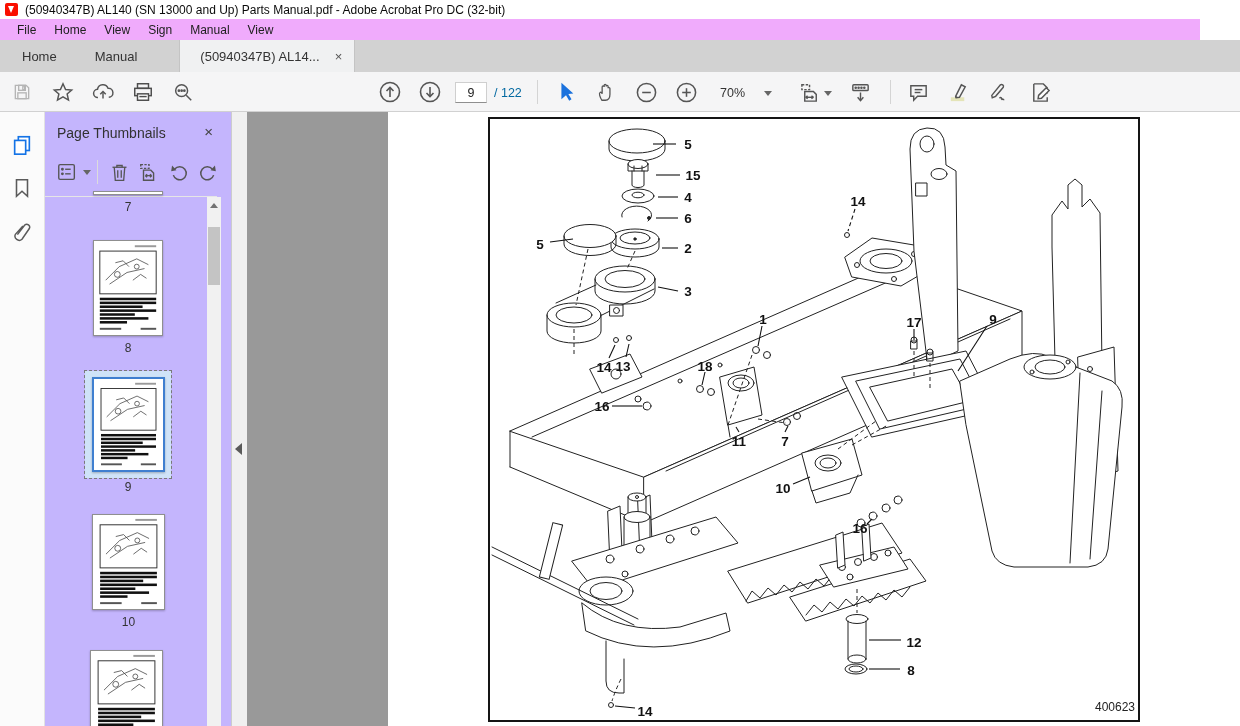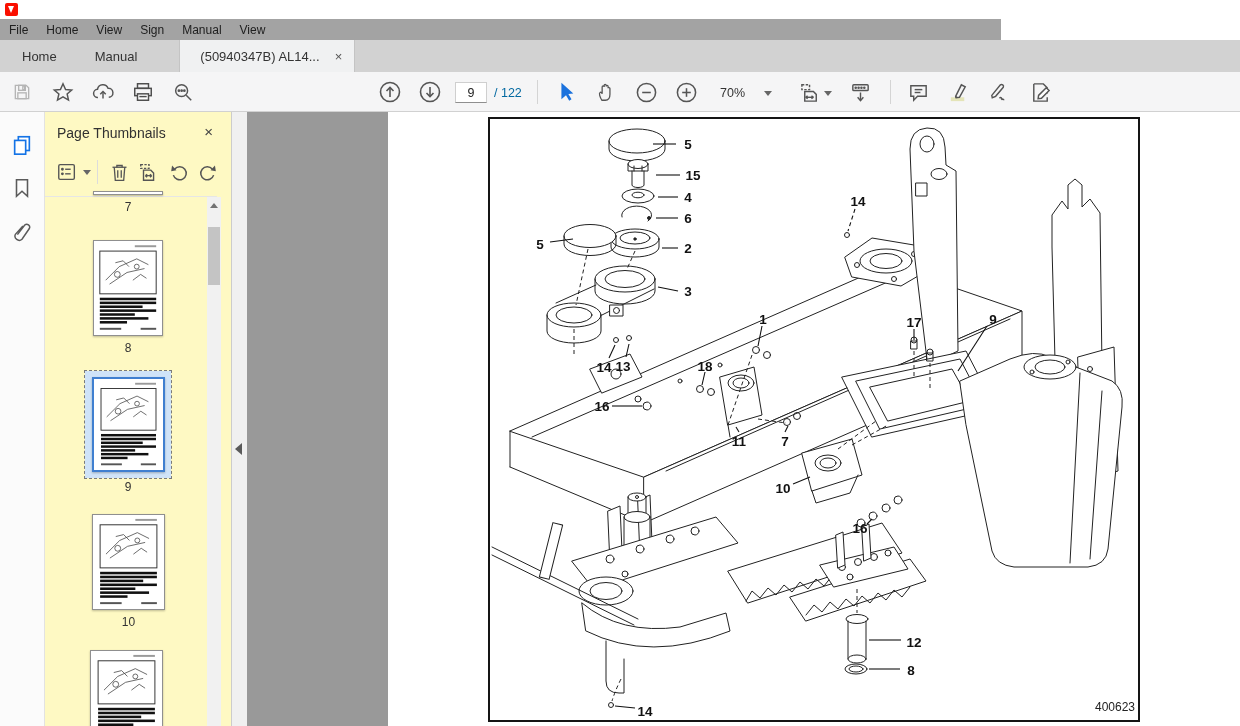--- a/index.html
+++ b/index.html
@@ -7,21 +7,21 @@
   .abs { position:absolute; }
 
   
   #titlebar { position:absolute; left:0; top:0; width:1240px; height:19px; background:#fff; display:flex; align-items:center; }
   #acro-logo { width:13px; height:13px; margin-left:5px; background:#fa0f00; border-radius:2px; position:relative; }
   #acro-logo::after{ content:""; position:absolute; left:3px; top:3px; width:0; height:0;
      border-left:3.5px solid transparent; border-right:3.5px solid transparent; border-top:7px solid #fff; }
   #title-text { margin-left:7px; font-size:12px; color:#0b0b0b; }
 
   
-  #menubar { position:absolute; left:0; top:19px; width:1001px; height:21px; background:#a3a3a3; display:flex; align-items:center; }
+  #menubar { position:absolute; left:0; top:19px; width:1200px; height:21px; background:#f0abfc; display:flex; align-items:center; padding-left:8px; }
   .menu-item { font-size:12px; color:#202020; padding:2px 9px; cursor:default; }
 
   
   #tabbar { position:absolute; left:0; top:40px; width:1240px; height:32px; background:#d2d2d2; display:flex; align-items:stretch; font-size:13px; color:#333; }
   .bar-tab { display:flex; align-items:center; padding:0 16px; margin-left:6px; }
   #doc-tab { margin-left:26px; width:176px; background:#f0f1f2; border-left:1px solid #c4c4c4; border-right:1px solid #c4c4c4; display:flex; align-items:center; justify-content:space-between; padding:0 12px 0 20px; }
   #doc-tab .close-x { color:#555; font-size:13px; margin-left:8px; }
 
   
   #toolbar { position:absolute; left:0; top:72px; width:1240px; height:40px; background:#f5f5f6; border-bottom:1px solid #d1d1d1; }
@@ -34,21 +34,21 @@
   .caret { width:0; height:0; border-left:4px solid transparent; border-right:4px solid transparent; border-top:5px solid #666; }
   #zoom-caret { position:absolute; left:764px; top:19px; }
   #fit-caret { position:absolute; left:824px; top:19px; }
 
   
   #main { position:absolute; left:0; top:112px; width:1240px; height:614px; }
 
   #rail { position:absolute; left:0; top:0; width:45px; height:614px; background:#fbfbfb; border-right:1px solid #e2e2e2; }
   .rail-ic { position:absolute; left:11px; width:22px; height:22px; }
 
-  #panel { position:absolute; left:45px; top:0; width:187px; height:614px; background:#fef9c3; border-right:1px solid #cccccc; }
+  #panel { position:absolute; left:45px; top:0; width:187px; height:614px; background:#c4b5fd; border-right:1px solid #cccccc; }
   #panel-title { position:absolute; left:12px; top:13px; font-size:14px; color:#323232; }
   #panel-close { position:absolute; right:18px; top:11px; font-size:15px; color:#444; }
   .pti { position:absolute; top:48px; width:24px; height:24px; display:flex; align-items:center; justify-content:center; }
   #panel-sep { position:absolute; left:0px; right:14px; top:84px; height:1px; background:#e6e6e6; }
 
   
   .thumb { position:absolute; background:#fff; border:1px solid #8f8f8f; box-shadow:0 1px 2px rgba(0,0,0,.25); }
   .thumb svg { display:block; }
   .thumb-num { position:absolute; font-size:12px; color:#333; text-align:center; }
   #sel-box { position:absolute; left:40px; top:259px; width:86px; height:107px; background:#cfe3f8; outline:1px dashed #7a7a7a; }
@@ -94,20 +94,21 @@
       <rect x="6" y="78" width="50" height="2.6"></rect>
       <rect x="6" y="82" width="28" height="2.6"></rect>
     </g>
     <rect x="6" y="89" width="22" height="2" fill="#555"></rect>
     <rect x="48" y="89" width="16" height="2" fill="#555"></rect>
   </symbol>
 </svg>
 
 <div id="titlebar">
   <div id="acro-logo"></div>
+  <div id="title-text">(50940347B) AL140 (SN 13000 and Up) Parts Manual.pdf - Adobe Acrobat Pro DC (32-bit)</div>
 </div>
 
 <div id="menubar">
   <span class="menu-item">File</span>
   <span class="menu-item">Home</span>
   <span class="menu-item">View</span>
   <span class="menu-item">Sign</span>
   <span class="menu-item">Manual</span>
   <span class="menu-item">View</span>
 </div>

